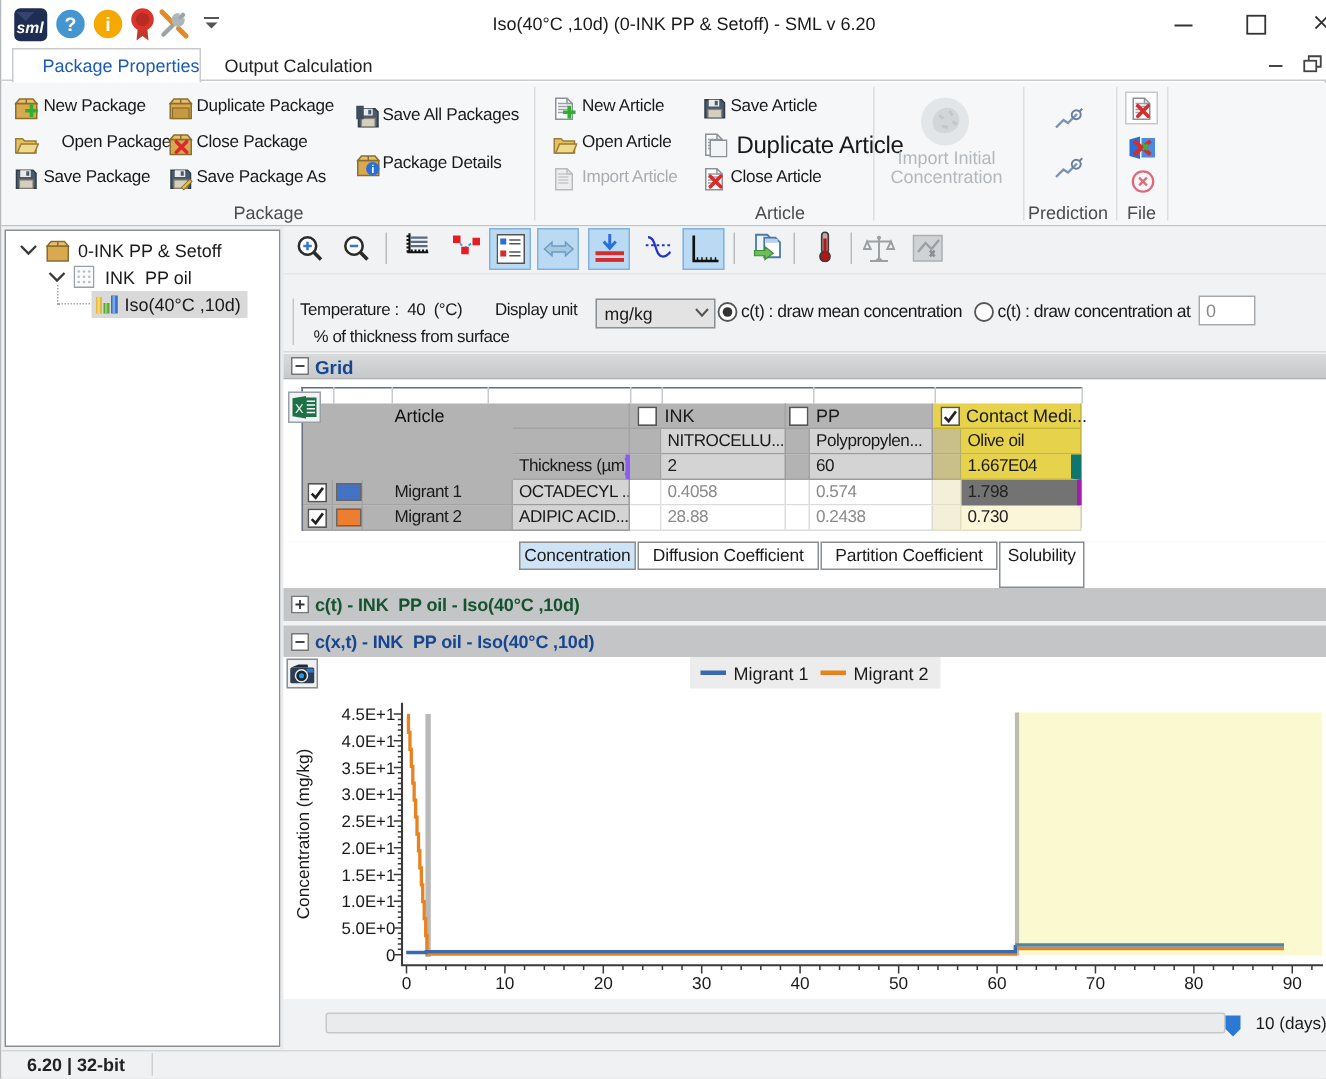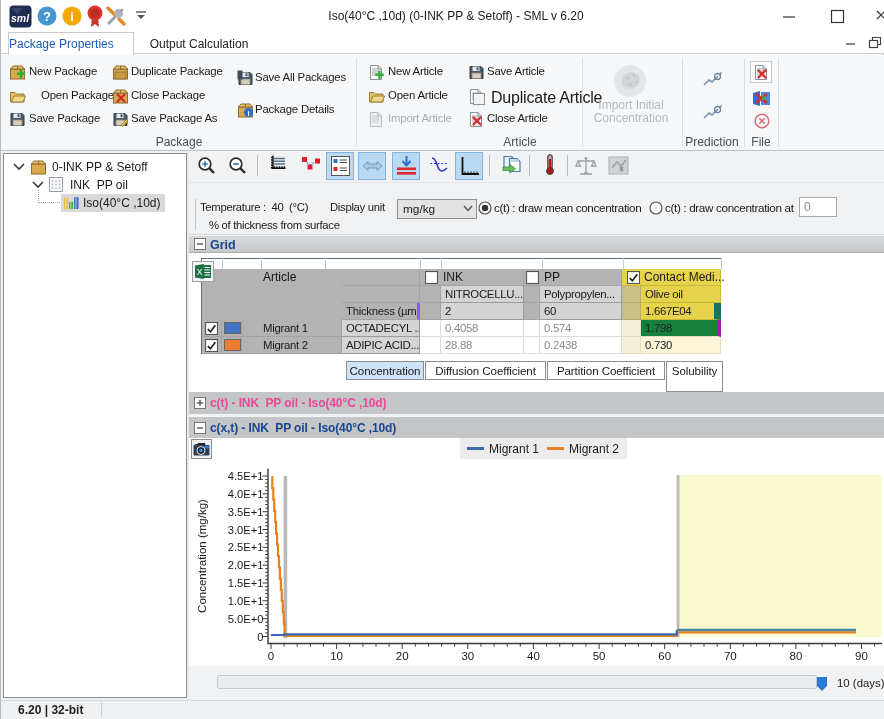--- a/index.html
+++ b/index.html
@@ -37,21 +37,21 @@
 <path d="M1 1 H11" stroke="#555" stroke-width="1.4"></path>
       <path d="M2 4 L6 8 L10 4" fill="#555" stroke="none"></path>
     </svg>
 <div class="abs" style="left:255px;top:9px;width:400px;text-align:center;font-size:12px;color:#1a1a1a">Iso(40°C ,10d) (0-INK PP &amp; Setoff) - SML v 6.20</div>
 <svg class="abs" style="left:780px;top:8px" width="104" height="18" viewBox="0 0 104 18">
       <path d="M2 9 H14" stroke="#333" stroke-width="1.2"></path>
       <rect x="50.5" y="2.5" width="12" height="12" fill="none" stroke="#333" stroke-width="1.2"></rect>
       <path d="M96 3 L104 11 M104 3 L96 11" stroke="#333" stroke-width="1.2"></path>
     </svg>
 <div class="abs" style="left:0;top:32px;width:884px;height:22px;background:#fff;border-bottom:1px solid #c9cbcd"></div>
-<div class="abs" style="left:7px;top:32px;width:126px;height:23px;background:#fff;border:1px solid #c9cbcd;border-bottom:none;text-align:left;line-height:22px;color:#1b5bb5">Package Properties</div>
+<div class="abs" style="left:7px;top:32px;width:126px;height:23px;background:#fff;border:1px solid #c9cbcd;border-bottom:none;text-align:right;line-height:22px;color:#1b5bb5">Package Properties</div>
 <div class="abs" style="left:133px;top:34px;width:130px;height:20px;text-align:center;line-height:20px;color:#222">Output Calculation</div>
 <svg class="abs" style="left:843px;top:36px" width="38" height="14" viewBox="0 0 38 14">
       <path d="M2 8 H11" stroke="#444" stroke-width="1.3"></path>
       <rect x="25.5" y="4.5" width="8" height="7" fill="none" stroke="#444" stroke-width="1.2"></rect>
       <path d="M28.5 4.5 V1.5 H36.5 V8.5 H33.5" fill="none" stroke="#444" stroke-width="1.2"></path>
     </svg>
 <div class="abs" style="left:0;top:55px;width:884px;height:96px;background:#f6f7f8;border-bottom:1px solid #bec2c5"></div>
 <div class="abs" style="left:355px;top:58px;width:1px;height:89px;background:#dcdedf"></div>
 <div class="abs" style="left:581px;top:58px;width:1px;height:89px;background:#dcdedf"></div>
 <div class="abs" style="left:681px;top:58px;width:1px;height:89px;background:#dcdedf"></div>
@@ -406,21 +406,21 @@
 <div class="abs" style="left:640px;top:303px;width:80px;height:17px;background:#e6d24b;border-right:7px solid #0f766e;border-bottom:1px solid #c8b83a;color:#1a1a1a;font-size:11.4px;letter-spacing:-0.3px;line-height:16px;padding-left:4px;overflow:hidden;white-space:nowrap">1.667E04</div>
 <div class="abs" style="left:201px;top:320px;width:20px;height:17px;background:#b3b3b3;border-right:1px solid #a3a3a3;border-bottom:1px solid #a3a3a3;color:#1a1a1a;font-size:11.4px;letter-spacing:-0.3px;line-height:16px;padding-left:4px;overflow:hidden;white-space:nowrap"></div>
 <div class="abs" style="left:221px;top:320px;width:20px;height:17px;background:#b3b3b3;border-right:1px solid #a3a3a3;border-bottom:1px solid #a3a3a3;color:#1a1a1a;font-size:11.4px;letter-spacing:-0.3px;line-height:16px;padding-left:4px;overflow:hidden;white-space:nowrap"></div>
 <div class="abs" style="left:241px;top:320px;width:100px;height:17px;background:#b3b3b3;border-right:1px solid #a3a3a3;border-bottom:1px solid #a3a3a3;color:#1a1a1a;font-size:11.4px;letter-spacing:-0.3px;line-height:16px;padding-left:21px;overflow:hidden;white-space:nowrap">Migrant 1</div>
 <div class="abs" style="left:341px;top:320px;width:78px;height:17px;background:#d4d4d4;border-right:1px solid #9b9b9b;border-bottom:1px solid #9b9b9b;color:#1a1a1a;font-size:11.4px;letter-spacing:-0.3px;line-height:16px;padding-left:4px;overflow:hidden;white-space:nowrap">OCTADECYL ...</div>
 <div class="abs" style="left:419px;top:320px;width:21px;height:17px;background:#fff;border-right:1px solid #dcdcdc;border-bottom:1px solid #dcdcdc;color:#1a1a1a;font-size:11.4px;letter-spacing:-0.3px;line-height:16px;padding-left:4px;overflow:hidden;white-space:nowrap"></div>
 <div class="abs" style="left:440px;top:320px;width:83px;height:17px;background:#fff;border-right:1px solid #dcdcdc;border-bottom:1px solid #dcdcdc;color:#8a8a8a;font-size:11.4px;letter-spacing:-0.3px;line-height:16px;padding-left:4px;overflow:hidden;white-space:nowrap">0.4058</div>
 <div class="abs" style="left:523px;top:320px;width:16px;height:17px;background:#fff;border-right:1px solid #dcdcdc;border-bottom:1px solid #dcdcdc;color:#1a1a1a;font-size:11.4px;letter-spacing:-0.3px;line-height:16px;padding-left:4px;overflow:hidden;white-space:nowrap"></div>
 <div class="abs" style="left:539px;top:320px;width:82px;height:17px;background:#fff;border-right:1px solid #dcdcdc;border-bottom:1px solid #dcdcdc;color:#8a8a8a;font-size:11.4px;letter-spacing:-0.3px;line-height:16px;padding-left:4px;overflow:hidden;white-space:nowrap">0.574</div>
 <div class="abs" style="left:621px;top:320px;width:19px;height:17px;background:#f4efd8;border-right:1px solid #e4dfc2;border-bottom:1px solid #e4dfc2;color:#1a1a1a;font-size:11.4px;letter-spacing:-0.3px;line-height:16px;padding-left:4px;overflow:hidden;white-space:nowrap"></div>
-<div class="abs" style="left:640px;top:320px;width:80px;height:17px;background:#15803d;border-right:3px solid #a21caf;border-bottom:1px solid #e4dfc2;color:#222;font-size:11.4px;letter-spacing:-0.3px;line-height:16px;padding-left:4px;overflow:hidden;white-space:nowrap">1.798</div>
+<div class="abs" style="left:640px;top:320px;width:80px;height:32px;background:#737373;border-right:3px solid #a21caf;border-bottom:1px solid #e4dfc2;color:#222;font-size:11.4px;letter-spacing:-0.3px;line-height:16px;padding-left:4px;overflow:hidden;white-space:nowrap">1.798</div>
 <svg class="abs" style="left:204px;top:322px" width="13" height="13" viewBox="0 0 12 12">
       <rect x="0.5" y="0.5" width="11" height="11" fill="#fff" stroke="#555"></rect>
       <path d="M2.6 6.5 L5 9 L9.5 3" fill="none" stroke="#222" stroke-width="1.6"></path>
     </svg>
 <div class="abs" style="left:223px;top:322px;width:17px;height:12px;background:#4472c4;border:1px solid #666"></div>
 <div class="abs" style="left:201px;top:337px;width:20px;height:17px;background:#b3b3b3;border-right:1px solid #a3a3a3;border-bottom:1px solid #a3a3a3;color:#1a1a1a;font-size:11.4px;letter-spacing:-0.3px;line-height:16px;padding-left:4px;overflow:hidden;white-space:nowrap"></div>
 <div class="abs" style="left:221px;top:337px;width:20px;height:17px;background:#b3b3b3;border-right:1px solid #a3a3a3;border-bottom:1px solid #a3a3a3;color:#1a1a1a;font-size:11.4px;letter-spacing:-0.3px;line-height:16px;padding-left:4px;overflow:hidden;white-space:nowrap"></div>
 <div class="abs" style="left:241px;top:337px;width:100px;height:17px;background:#b3b3b3;border-right:1px solid #a3a3a3;border-bottom:1px solid #a3a3a3;color:#1a1a1a;font-size:11.4px;letter-spacing:-0.3px;line-height:16px;padding-left:21px;overflow:hidden;white-space:nowrap">Migrant 2</div>
 <div class="abs" style="left:341px;top:337px;width:78px;height:17px;background:#d4d4d4;border-right:1px solid #9b9b9b;border-bottom:1px solid #9b9b9b;color:#1a1a1a;font-size:11.4px;letter-spacing:-0.3px;line-height:16px;padding-left:4px;overflow:hidden;white-space:nowrap">ADIPIC ACID...</div>
 <div class="abs" style="left:419px;top:337px;width:21px;height:17px;background:#fff;border-right:1px solid #dcdcdc;border-bottom:1px solid #dcdcdc;color:#1a1a1a;font-size:11.4px;letter-spacing:-0.3px;line-height:16px;padding-left:4px;overflow:hidden;white-space:nowrap"></div>
@@ -446,21 +446,21 @@
 <div class="abs" style="left:188px;top:361px;width:696px;height:31px;background:#fff"></div>
 <div class="abs" style="left:345px;top:361px;width:78px;height:19px;background:#cfe3f6;border:1px solid #8b8e90;font-size:11.6px;letter-spacing:-0.1px;text-align:center;line-height:18px;overflow:hidden">Concentration</div>
 <div class="abs" style="left:424px;top:361px;width:121px;height:19px;background:#fff;border:1px solid #8b8e90;font-size:11.6px;letter-spacing:-0.1px;text-align:center;line-height:18px;overflow:hidden">Diffusion Coefficient</div>
 <div class="abs" style="left:546px;top:361px;width:118px;height:19px;background:#fff;border:1px solid #8b8e90;font-size:11.6px;letter-spacing:-0.1px;text-align:center;line-height:18px;overflow:hidden">Partition Coefficient</div>
 <div class="abs" style="left:665px;top:361px;width:57px;height:31px;background:#fff;border:1px solid #8b8e90;font-size:11.6px;letter-spacing:-0.1px;text-align:center;line-height:18px;overflow:hidden">Solubility</div>
 <div class="abs" style="left:188px;top:392px;width:696px;height:22px;background:#c3c5c7"></div>
 <svg class="abs" style="left:193px;top:397px" width="12" height="12" viewBox="0 0 12 12">
 <rect x="0.5" y="0.5" width="11" height="11" fill="#fff" stroke="#777"></rect>
       <path d="M3 6 H9 M6 3 V9" stroke="#333" stroke-width="1.2"></path>
     </svg>
-<div class="abs" style="left:209px;top:396px;font-weight:bold;color:#ec4899;font-size:12px;letter-spacing:-0.1px">c(t) - INK&nbsp; PP oil - Iso(40°C ,10d)</div>
+<div class="abs" style="left:209px;top:396px;font-weight:bold;color:#14532d;font-size:12px;letter-spacing:-0.1px">c(t) - INK&nbsp; PP oil - Iso(40°C ,10d)</div>
 <div class="abs" style="left:188px;top:417px;width:696px;height:21px;background:#c3c5c7"></div>
 <svg class="abs" style="left:193px;top:422px" width="12" height="12" viewBox="0 0 12 12">
 <rect x="0.5" y="0.5" width="11" height="11" fill="#fff" stroke="#777"></rect>
       <path d="M3 6 H9" stroke="#333" stroke-width="1.2"></path>
     </svg>
 <div class="abs" style="left:209px;top:421px;font-weight:bold;color:#17458f;font-size:12px;letter-spacing:-0.1px">c(x,t) - INK&nbsp; PP oil - Iso(40°C ,10d)</div>
 <div class="abs" style="left:188px;top:438px;width:696px;height:228px;background:#fff"></div>
 <div class="abs" style="left:190px;top:439px;width:21px;height:20px;background:#f0f1f2;border:1px solid #8a8e92"></div>
 <svg class="abs" style="left:192px;top:442px" width="17" height="14" viewBox="0 0 17 14">
 <rect x="0.5" y="3" width="16" height="10.5" rx="1" fill="#2e3d52"></rect>

